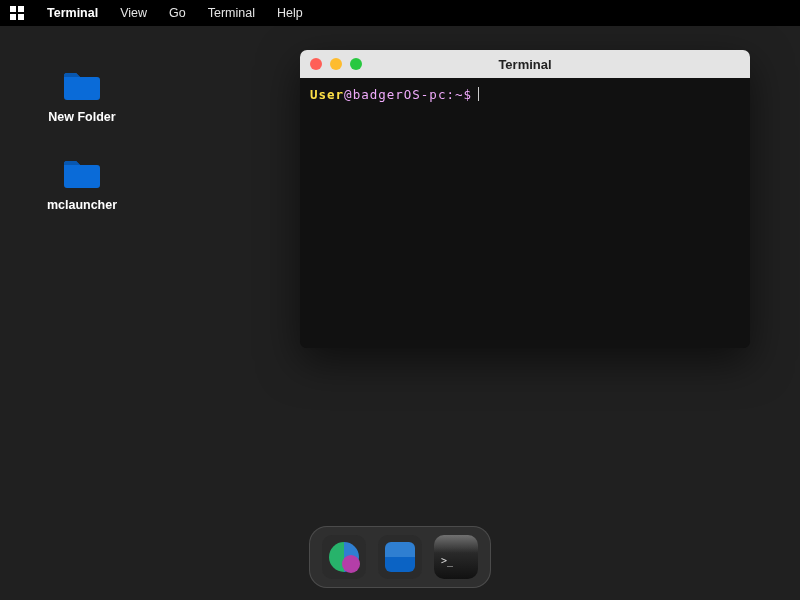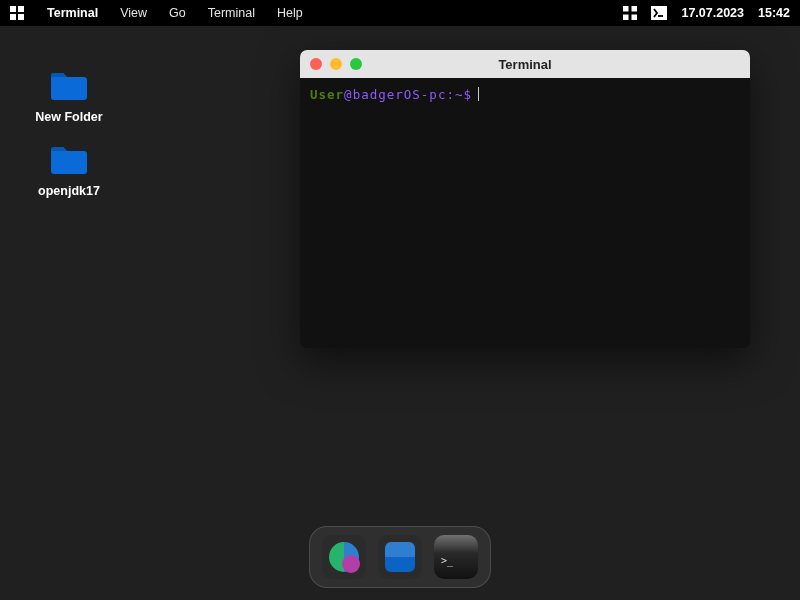--- a/index.html
+++ b/index.html
@@ -16,21 +16,21 @@
     background: #000; display: flex; align-items: center;
     font-size: 12.5px; padding: 0 10px;
   }
   .menubar .left { display: flex; align-items: center; gap: 22px; }
   .menubar .right { margin-left: auto; display: flex; align-items: center; gap: 14px; }
   .menubar .item { color: #e5e5e5; cursor: default; }
   .menubar .item.bold { font-weight: 700; color: #fff; }
   .menubar svg { display: block; }
   .menubar .date, .menubar .time { font-weight: 700; color: #fff; }
   
-  .desktop-icons { position: absolute; top: 70px; left: 24px; display: flex; flex-direction: column; gap: 20px; }
+  .desktop-icons { position: absolute; top: 70px; left: 37px; display: flex; flex-direction: column; gap: 34px; }
   .dicon { display: flex; flex-direction: column; align-items: center; width: 90px; cursor: default; }
   .dicon .folder { width: 40px; height: 32px; position: relative; }
   .dicon .folder svg { width: 40px; height: 32px; display: block; }
   .dicon .label { margin-top: 8px; font-size: 12.5px; font-weight: 600; color: #fff; text-align: center; }
   
   .window {
     position: absolute; top: 50px; left: 300px; width: 450px; height: 298px;
     background: #111; border-radius: 7px; overflow: hidden;
     box-shadow: 0 14px 40px rgba(0,0,0,.55);
   }
@@ -46,22 +46,22 @@
   .titlebar .title {
     position: absolute; left: 0; right: 0; text-align: center;
     font-size: 13px; font-weight: 700; color: #222;
   }
   .term-body {
     padding: 8px 10px;
     font-family: "Menlo", "Consolas", monospace;
     font-size: 12.5px; line-height: 1.5; letter-spacing: 1px;
     background: #111; color: #ccc; height: calc(100% - 28px);
   }
-  .term-body .prompt-user { color: #4d7c0f; font-weight: 600; }
-  .term-body .prompt-rest { color: #8b5cf6; margin-top: 28px; }
+  .term-body .prompt-user { color: #fde047; font-weight: 600; }
+  .term-body .prompt-rest { color: #f0abfc; margin-top: 28px; }
   .cursor {
     display: inline-block; width: 1px; height: 14px; background: #ccc;
     vertical-align: -2px; margin-left: 6px;
   }
   
   .dock {
     position: absolute; bottom: 12px; left: 50%; transform: translateX(-50%);
     background: rgba(60,60,60,.55);
     border: 1px solid rgba(120,120,120,.4);
     border-radius: 18px; padding: 8px 12px;
@@ -94,59 +94,40 @@
           <rect x="0" y="8" width="6" height="6" fill="#fff"></rect>
           <rect x="8" y="8" width="6" height="6" fill="#fff"></rect>
         </svg>
     </span>
     <span class="item bold">Terminal</span>
     <span class="item">View</span>
     <span class="item">Go</span>
     <span class="item">Terminal</span>
     <span class="item">Help</span>
   </div>
-  <div class="right">
-    <span>
-      <svg width="14" height="14" viewBox="0 0 14 14">
-          <rect x="0" y="0" width="5.5" height="5.5" fill="#fff"></rect>
-          <rect x="8.5" y="0" width="5.5" height="5.5" fill="#fff"></rect>
-          <rect x="0" y="8.5" width="5.5" height="5.5" fill="#fff"></rect>
-          <rect x="8.5" y="8.5" width="5.5" height="5.5" fill="#fff"></rect>
-        </svg>
-    </span>
-    <span>
-      <svg width="16" height="14" viewBox="0 0 16 14">
-          <rect x="0" y="0" width="16" height="14" fill="#fff"></rect>
-          <path d="M3 3 L6 7 L3 11" stroke="#000" stroke-width="1.8" fill="none"></path>
-          <line x1="7" y1="10" x2="12" y2="10" stroke="#000" stroke-width="1.8"></line>
-        </svg>
-    </span>
-    <span class="date">17.07.2023</span>
-    <span class="time">15:42</span>
-  </div>
 </div>
 
 <div class="desktop-icons">
   <div class="dicon">
     <span class="folder">
       <svg viewBox="0 0 40 32">
           <path d="M2 6 Q2 3 5 3 H14 L18 7 H35 Q38 7 38 10 V27 Q38 30 35 30 H5 Q2 30 2 27 Z" fill="#0a6bd8"></path>
           <path d="M2 6 Q2 3 5 3 H14 L18 7 H2 Z" fill="#0857b0"></path>
         </svg>
     </span>
     <span class="label">New Folder</span>
   </div>
   <div class="dicon">
     <span class="folder">
       <svg viewBox="0 0 40 32">
           <path d="M2 6 Q2 3 5 3 H14 L18 7 H35 Q38 7 38 10 V27 Q38 30 35 30 H5 Q2 30 2 27 Z" fill="#0a6bd8"></path>
           <path d="M2 6 Q2 3 5 3 H14 L18 7 H2 Z" fill="#0857b0"></path>
         </svg>
     </span>
-    <span class="label">openjdk17</span>
+    <span class="label">mclauncher</span>
   </div>
 </div>
 
 <div class="window">
   <div class="titlebar">
     <div class="traffic">
       <span class="tl red"></span>
       <span class="tl yellow"></span>
       <span class="tl green"></span>
     </div>

